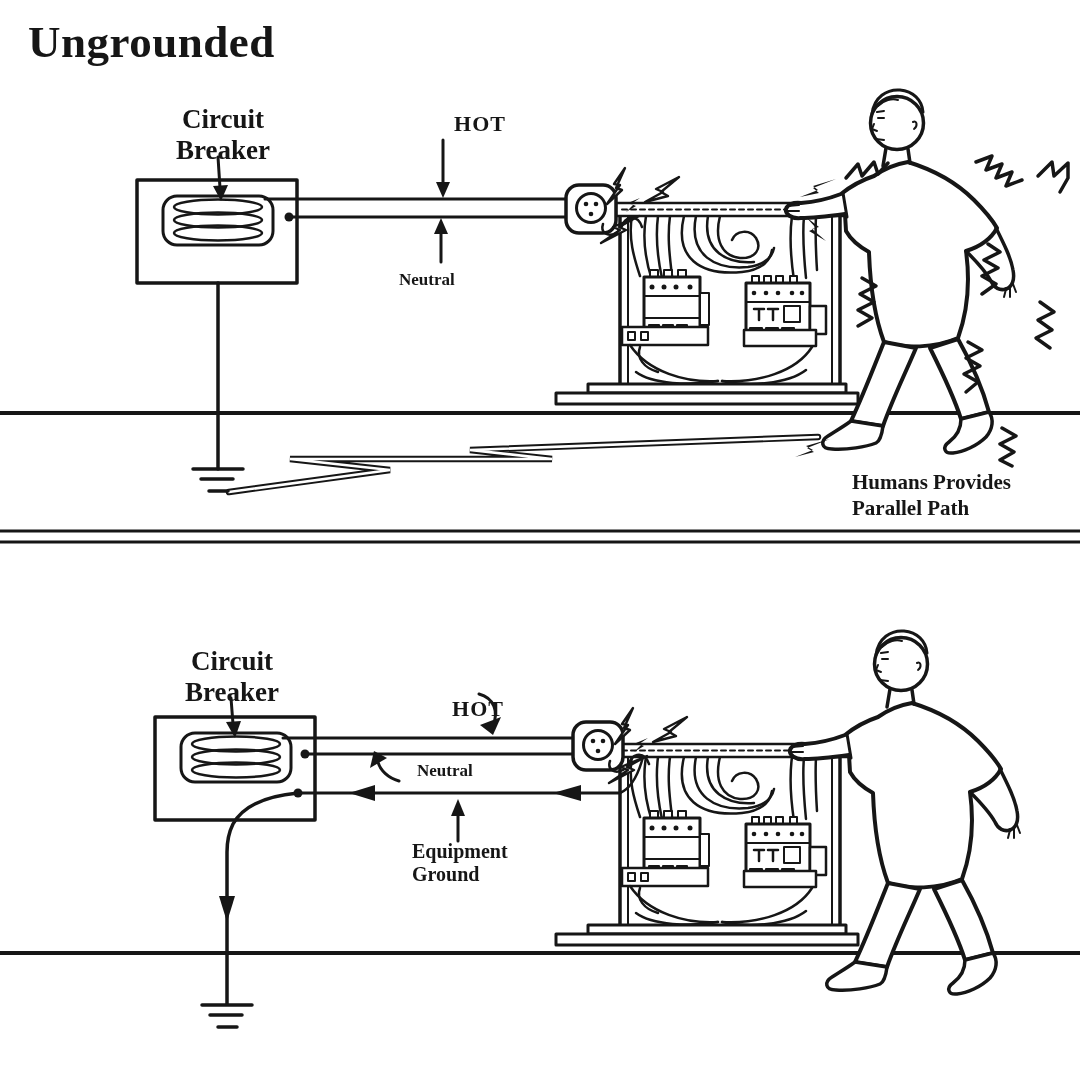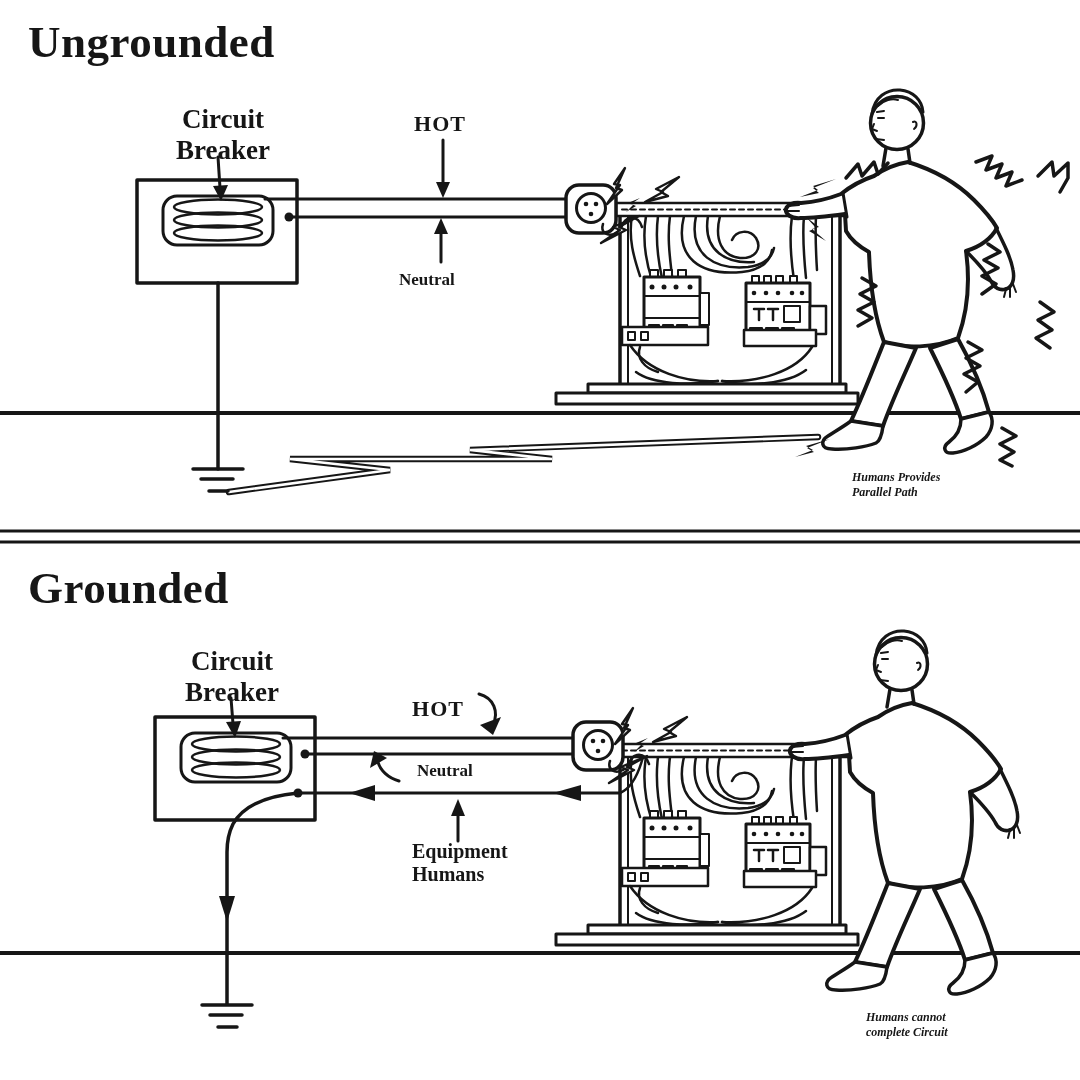--- a/index.html
+++ b/index.html
@@ -2,24 +2,24 @@
 <html><head>
 <meta charset="utf-8">
 <style>
   html,body{margin:0;padding:0;background:#ffffff;}
   #stage{position:relative;width:1080px;height:1080px;background:#ffffff;overflow:hidden;
          font-family:"Liberation Serif", serif;}
   #art{position:absolute;left:0;top:0;}
   .lbl{position:absolute;color:#161616;font-weight:bold;white-space:pre-line;line-height:1.16;}
   .title{font-size:45px;line-height:1.0;letter-spacing:0.5px;}
   .mid{font-size:27px;text-align:center;}
-  .hot{font-size:22px;text-align:center;letter-spacing:1px;}
+  .hot{font-size:22px;text-align:center;letter-spacing:1px;margin-left:40px;}
   .neu{font-size:17px;}
   .eg{font-size:20px;}
-  .cap{font-size:12px;line-height:1.22;font-style:italic;}
+  .cap{font-size:21px;line-height:1.22;}
   
   .s2{stroke:#161616;stroke-width:2;fill:none;stroke-linecap:round;stroke-linejoin:round;}
   .s25{stroke:#161616;stroke-width:2.5;fill:none;stroke-linecap:round;stroke-linejoin:round;}
   .s3{stroke:#161616;stroke-width:3;fill:none;stroke-linecap:round;stroke-linejoin:round;}
   .s35{stroke:#161616;stroke-width:3.5;fill:none;stroke-linecap:round;stroke-linejoin:round;}
   .s4{stroke:#161616;stroke-width:4;fill:none;stroke-linecap:round;stroke-linejoin:round;}
   .fw{fill:#ffffff;}
   .fb{fill:#161616;stroke:none;}
   .boltline{stroke:#161616;stroke-width:2.4;fill:#ffffff;stroke-linejoin:round;}
 </style>
@@ -267,23 +267,20 @@
 </svg>
 
 <div class="lbl title" style="left:28px;top:20px;">Ungrounded</div>
 <div class="lbl mid" style="left:158px;top:104px;width:130px;">Circuit
 Breaker</div>
 <div class="lbl hot" style="left:408px;top:111px;width:64px;">HOT</div>
 <div class="lbl neu" style="left:399px;top:270px;">Neutral</div>
 <div class="lbl cap" style="left:852px;top:470px;">Humans Provides
 Parallel Path</div>
 
-<div class="lbl title" style="left:28px;top:566px;">Grounded</div>
 <div class="lbl mid" style="left:167px;top:646px;width:130px;">Circuit
 Breaker</div>
 <div class="lbl hot" style="left:406px;top:696px;width:64px;">HOT</div>
 <div class="lbl neu" style="left:417px;top:761px;">Neutral</div>
 <div class="lbl eg" style="left:412px;top:840px;">Equipment
-Humans</div>
-<div class="lbl cap" style="left:866px;top:1010px;">Humans cannot
-complete Circuit</div>
+Ground</div>
 
 </div>
 
 </body></html>

